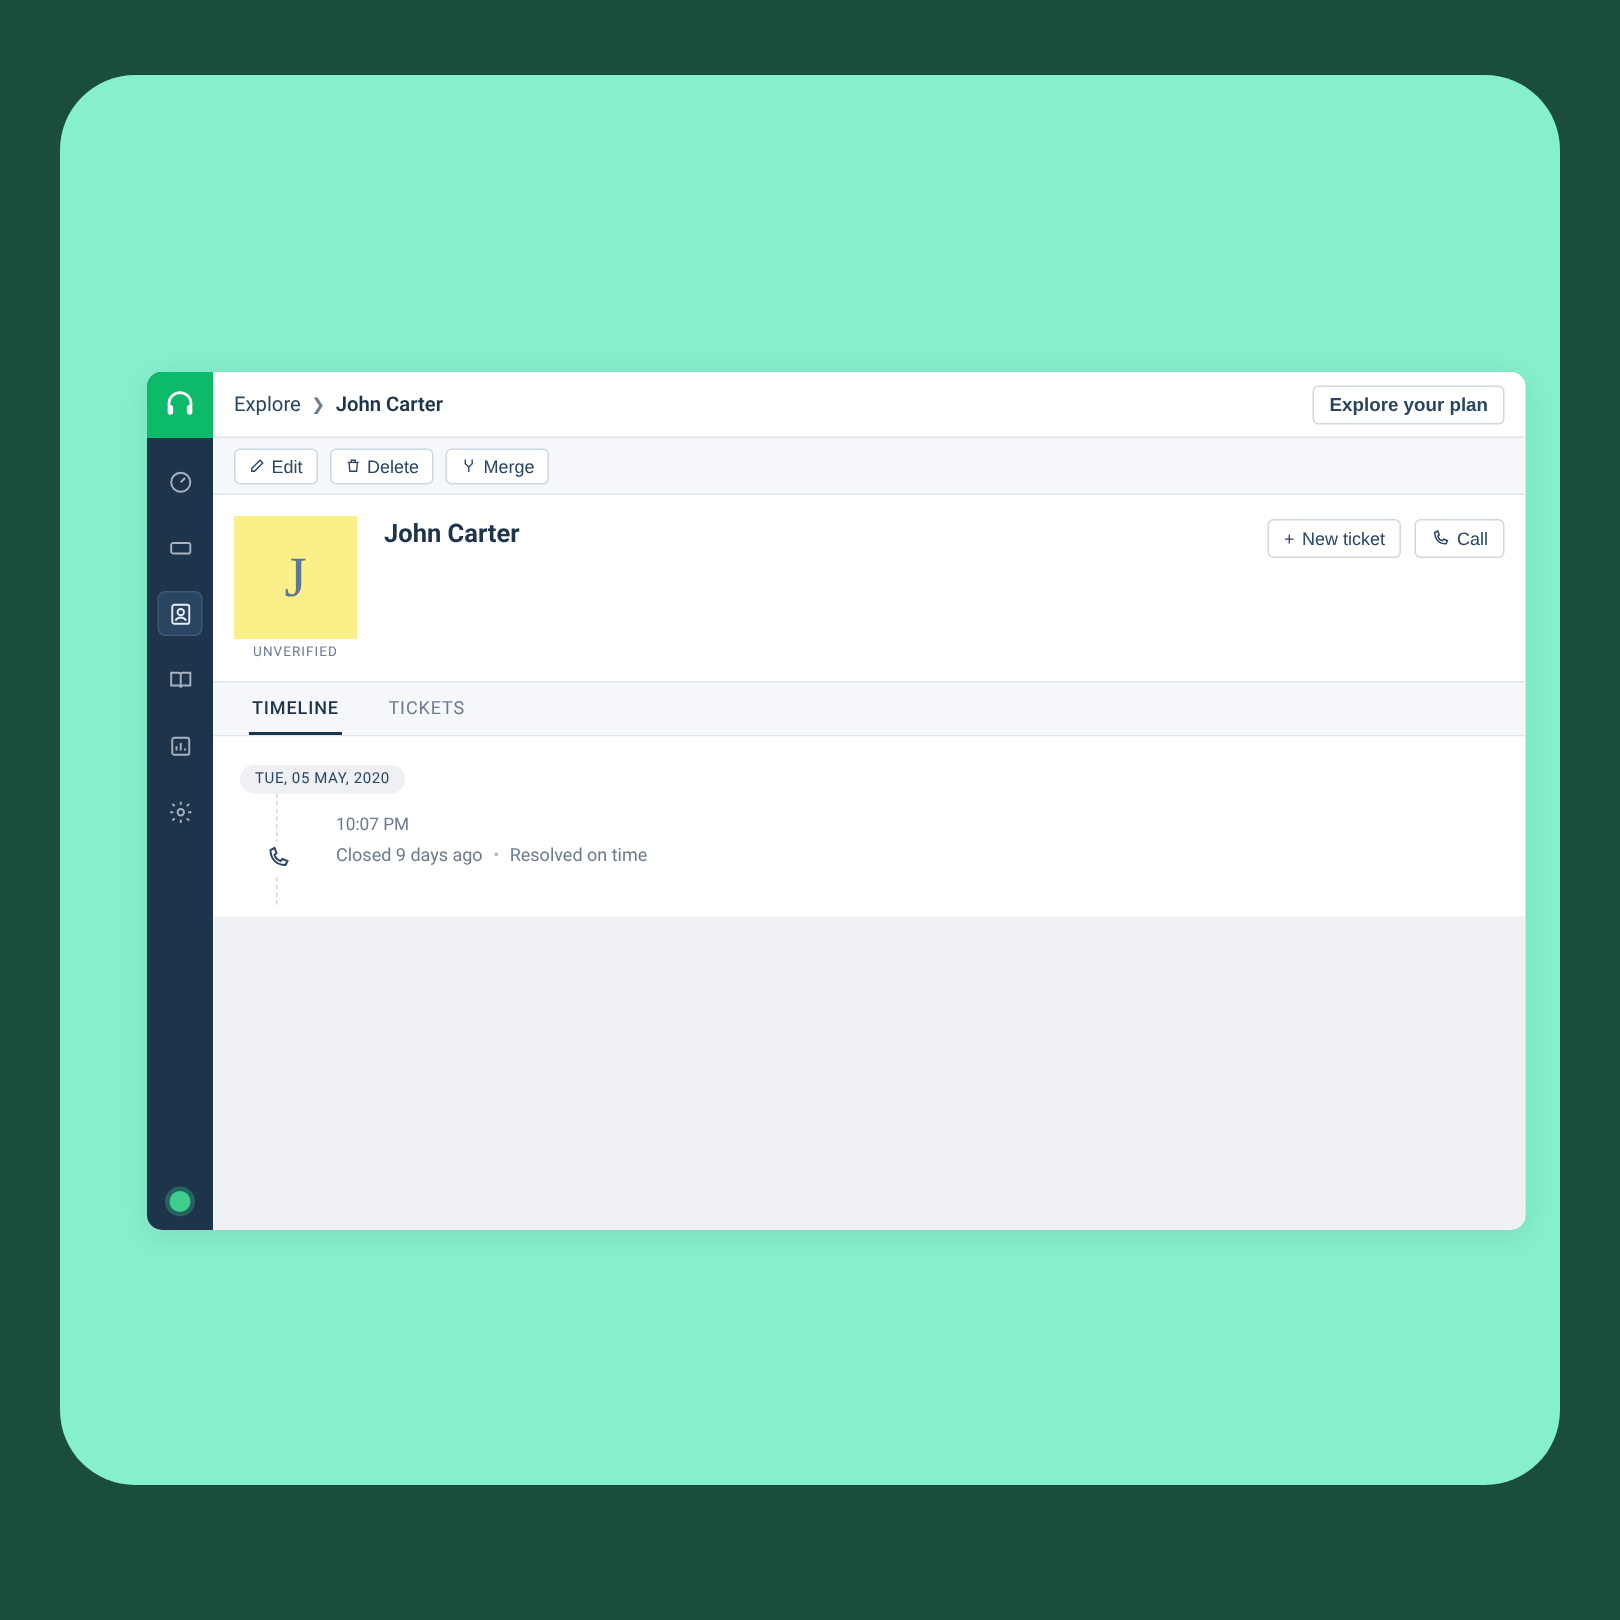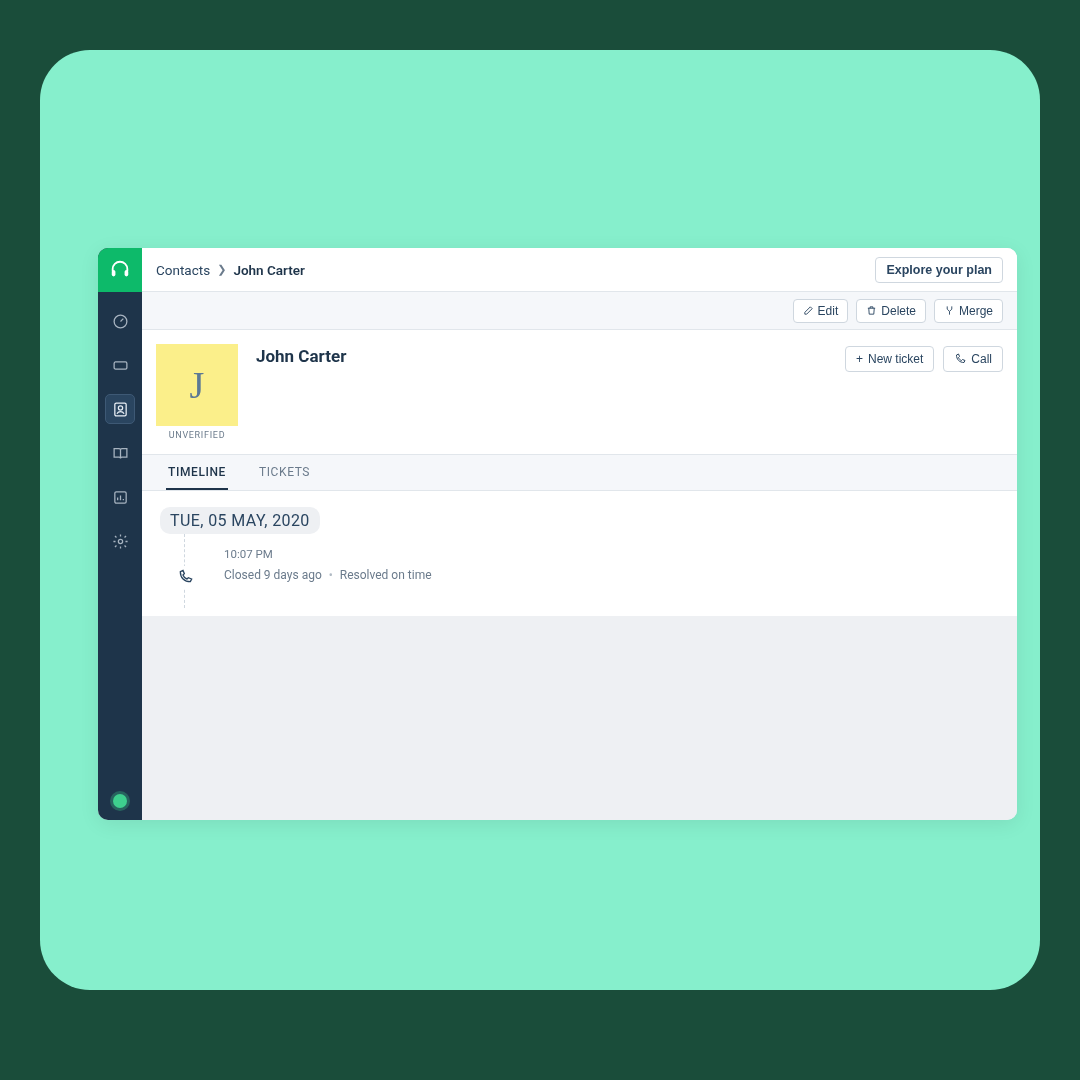--- a/index.html
+++ b/index.html
@@ -97,21 +97,20 @@
     font-weight: bold;
   }
   .actionbar {
     height: 38px;
     background: #f5f7fa;
     border-bottom: 1px solid #e1e6eb;
     display: flex;
     align-items: center;
     padding: 0 14px;
     gap: 8px;
-    justify-content: flex-end;
   }
   .action-btn {
     border: 1px solid #cfd7df;
     background: #fff;
     color: #2a4560;
     padding: 4px 9px;
     border-radius: 4px;
     font-size: 12px;
     cursor: pointer;
     display: inline-flex;
@@ -177,21 +176,21 @@
     font-weight: 500;
   }
   .timeline-panel {
     background: #fff;
     padding: 16px 24px 28px;
   }
   .date-pill {
     display: inline-block;
     background: #eef0f3;
     color: #2a4560;
-    font-size: 16px;
+    font-size: 10px;
     letter-spacing: 0.4px;
     padding: 4px 10px;
     border-radius: 10px;
     margin-left: -6px;
   }
   .entry {
     margin-top: 10px;
     display: flex;
     align-items: flex-start;
     position: relative;
@@ -283,21 +282,21 @@
         </div>
       </div>
       <div class="side-bottom">
         <div class="pulse"></div>
       </div>
     </div>
 
     <div class="main">
       <div class="topbar">
         <div class="breadcrumbs">
-          <a href="#">Contacts</a>
+          <a href="#">Explore</a>
           <span class="chev">❯</span>
           <span class="current">John Carter</span>
         </div>
         <button class="plan-btn">Explore your plan</button>
       </div>
 
       <div class="actionbar">
         <button class="action-btn">
           <svg viewBox="0 0 24 24" fill="none" stroke="currentColor" stroke-width="2">
               <path d="M4 20h4L20 8l-4-4L4 16v4z"></path>

